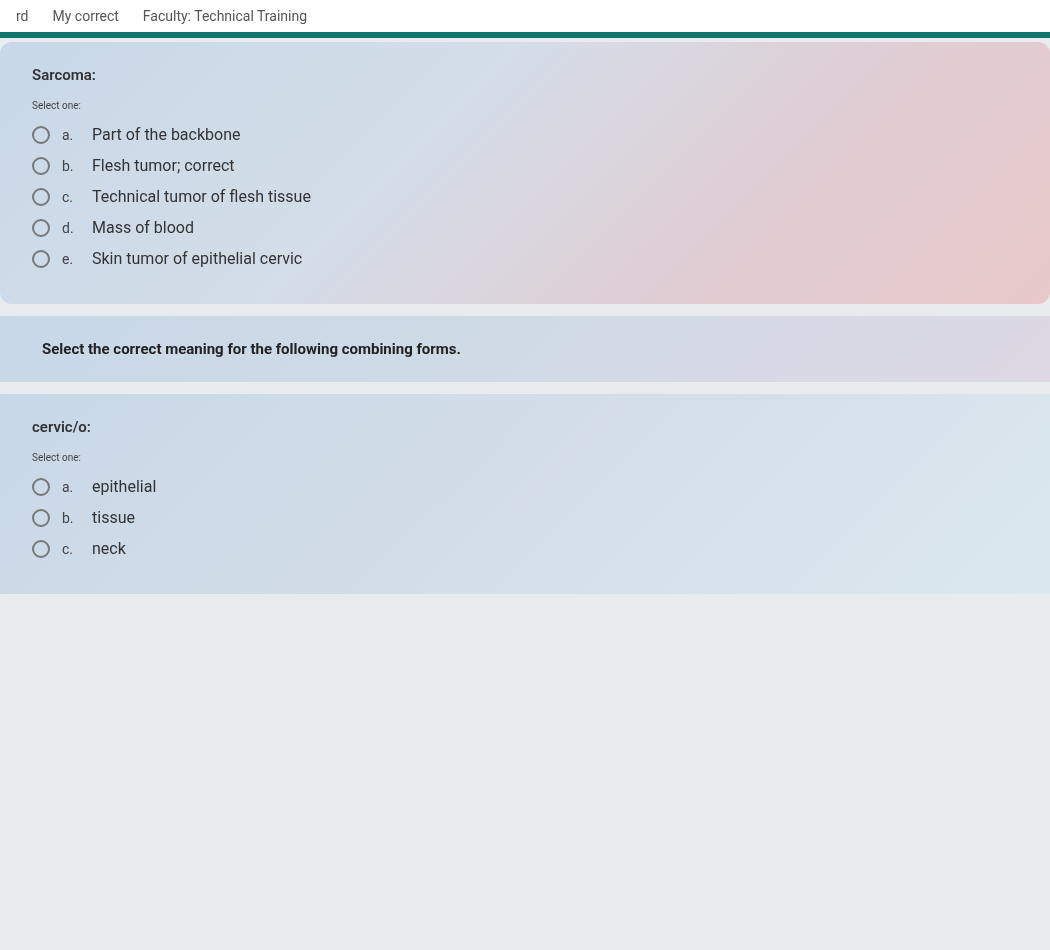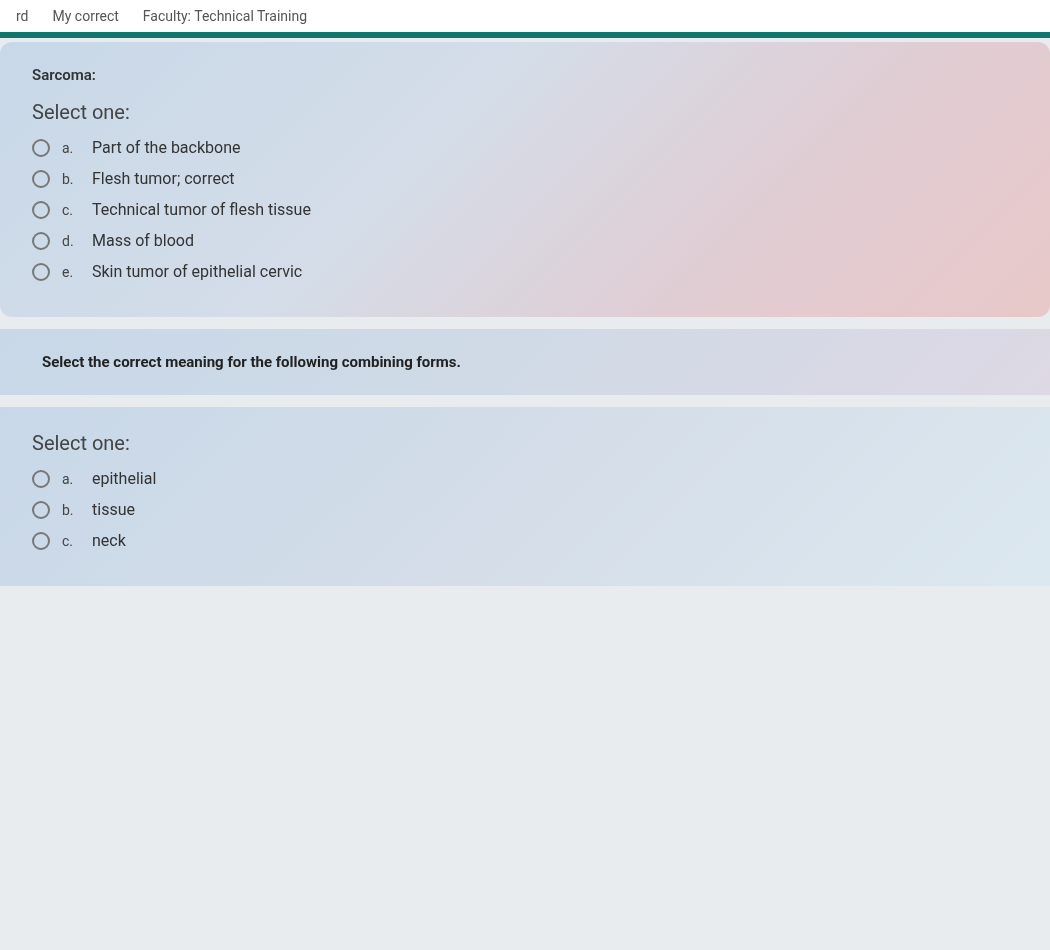--- a/index.html
+++ b/index.html
@@ -47,21 +47,21 @@
     }
 
     .question-title {
       font-size: 15px;
       font-weight: 600;
       color: #333;
       margin-bottom: 16px;
     }
 
     .select-one-label {
-      font-size: 20px;
+      font-size: 10px;
       color: #444;
       margin-bottom: 14px;
     }
 
     .option-row {
       display: flex;
       align-items: center;
       margin-bottom: 12px;
       gap: 12px;
     }
@@ -165,20 +165,21 @@
 
   <div class="divider"></div>
 
   <div class="section-header">
     <div class="section-header-title">Select the correct meaning for the following combining forms.</div>
   </div>
 
   <div class="divider"></div>
 
   <div class="question-block-lower">
+    <div class="question-title">cervic/o:</div>
     <div class="select-one-label">Select one:</div>
 
     <div class="option-row">
       <input type="radio" class="radio-circle" name="q2" style="">
       <span class="option-letter">a.</span>
       <span class="option-text">epithelial</span>
     </div>
 
     <div class="option-row">
       <input type="radio" class="radio-circle" name="q2" style="">

